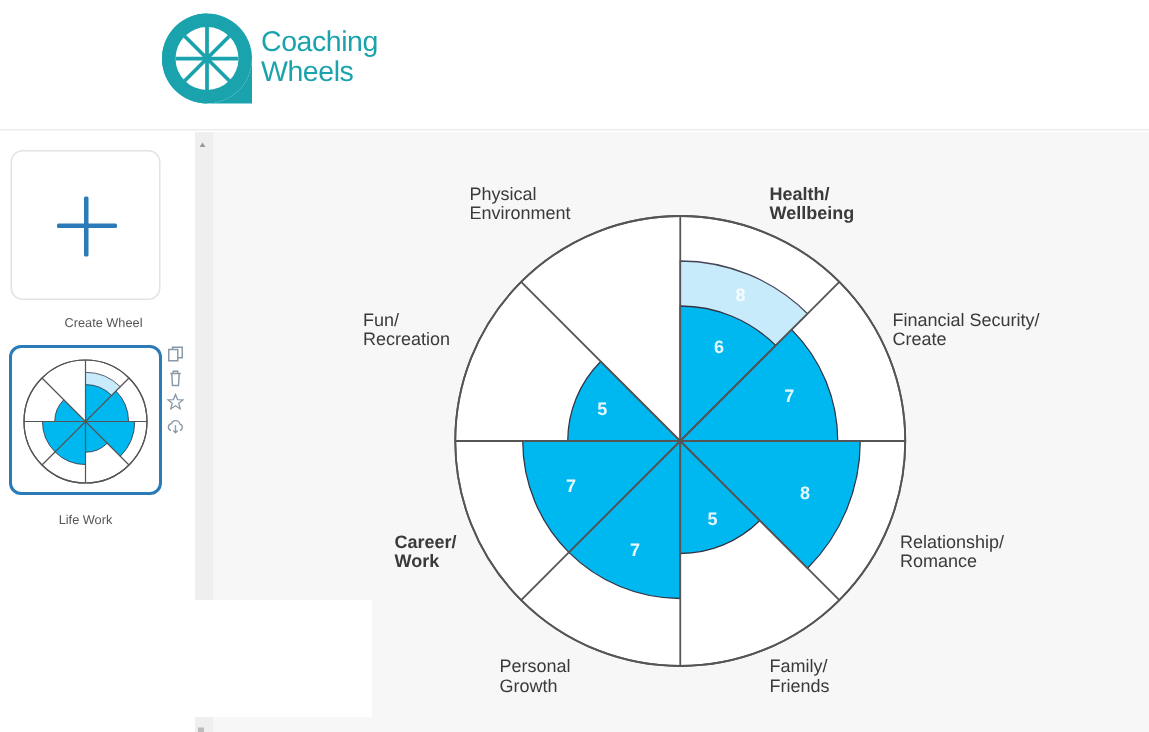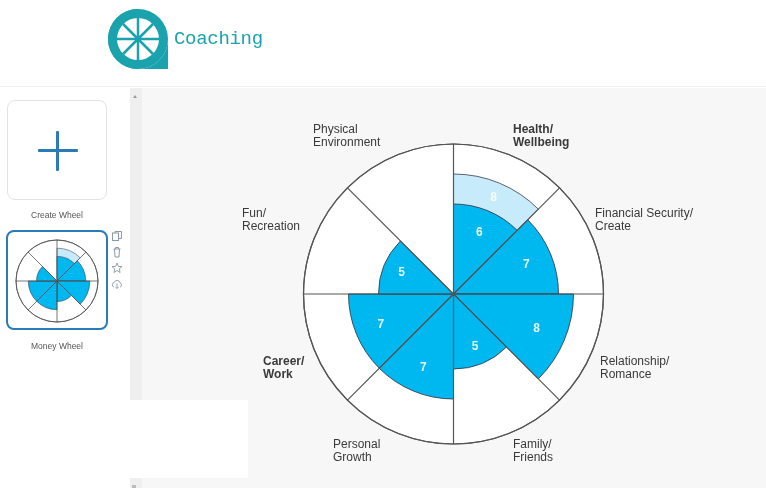--- a/index.html
+++ b/index.html
@@ -1,19 +1,19 @@
 <!DOCTYPE html>
 <html><head>
 <meta charset="utf-8">
 <style>
   html, body { margin:0; padding:0; }
   body { width:766px; height:488px; position:relative; overflow:hidden; background:#ffffff; font-family:"Liberation Sans", sans-serif; }
   .logo { position:absolute; left:104px; top:5px; height:68px; display:flex; align-items:center; }
   .logo-mark { width:68px; height:68px; }
-  .logo-text { margin-left:2px; color:#1aa3ad; font-family:Liberation Mono, monospace; font-size:19px; line-height:20px; letter-spacing:-0.3px; font-weight:300; }
+  .logo-text { margin-left:2px; color:#1aa3ad; font-family:Liberation Sans, sans-serif; font-size:19px; line-height:20px; letter-spacing:-0.3px; font-weight:300; }
   .topline { position:absolute; left:0; top:86px; width:766px; height:1px; background:#ededed; }
   .sidebar { position:absolute; left:0; top:88px; width:130px; height:400px; background:#ffffff; }
   .gutter { position:absolute; left:130px; top:88px; width:12px; height:400px; background:#efefef; }
   .gutter .arrow { position:absolute; left:3px; top:7px; width:0; height:0; border-left:2px solid transparent; border-right:2px solid transparent; border-bottom:3px solid #9a9a9a; }
   .main { position:absolute; left:142px; top:88px; width:624px; height:400px; background:#f7f7f7; }
   .card-create { position:absolute; left:7px; top:100px; width:100px; height:100px; background:#fff; border:1px solid #e3e3e3; border-radius:8px; box-sizing:border-box; }
   .plus-h { position:absolute; left:30px; top:48px; width:40px; height:3px; background:#2a7bb8; border-radius:1px; }
   .plus-v { position:absolute; left:48px; top:30px; width:3px; height:40px; background:#2a7bb8; border-radius:1px; }
   .cap { position:absolute; width:114px; text-align:center; font-size:8.5px; color:#555; }
   .card-wheel { position:absolute; left:6px; top:230px; width:102px; height:100px; background:#fff; border:2px solid #2a7bb8; border-radius:8px; box-sizing:border-box; }
@@ -36,32 +36,33 @@
     <g stroke="#1aa3ad" stroke-width="2.5">
       <line x1="34" y1="13" x2="34" y2="55"></line>
       <line x1="13" y1="34" x2="55" y2="34"></line>
       <line x1="19" y1="19" x2="49" y2="49"></line>
       <line x1="49" y1="19" x2="19" y2="49"></line>
     </g>
     <circle cx="34" cy="34" r="3" fill="#1aa3ad"></circle>
   </svg>
   <div class="logo-text">
     <div>Coaching</div>
+    <div>Wheels</div>
   </div>
 </div>
 
 <div class="topline"></div>
 
 <div class="sidebar"></div>
 
 <div class="card-create">
   <div class="plus-h"></div>
   <div class="plus-v"></div>
 </div>
-<div class="cap" style="left:0; top:210px;">Create Wheel</div>
+<div class="cap" style="left:0; top:210px;padding-left:12px;">Create Wheel</div>
 
 <div class="card-wheel">
   <svg id="thumb" width="90" height="90" viewBox="0 0 90 90">
       <circle cx="45" cy="46" r="41" fill="#ffffff" stroke="#555555" stroke-width="0.8"></circle>
       <path d="M45,46 L45,13.200000000000003 A32.8,32.8 0 0 1 68.19310242291876,22.806897577081244 Z" fill="#c7ebfa" stroke="#445" stroke-width="0.5599999999999999"></path>
       <path d="M45,46 L45,21.4 A24.6,24.6 0 0 1 62.39482681718907,28.60517318281093 Z" fill="#00b8f0" stroke="#334" stroke-width="0.5599999999999999"></path>
       <path d="M45,46 L65.29396462005391,25.706035379946087 A28.7,28.7 0 0 1 73.7,46 Z" fill="#00b8f0" stroke="#334" stroke-width="0.5599999999999999"></path>
       <path d="M45,46 L77.8,46 A32.8,32.8 0 0 1 68.19310242291876,69.19310242291876 Z" fill="#00b8f0" stroke="#334" stroke-width="0.5599999999999999"></path>
       <path d="M45,46 L59.49568901432423,60.49568901432422 A20.5,20.5 0 0 1 45,66.5 Z" fill="#00b8f0" stroke="#334" stroke-width="0.5599999999999999"></path>
       <path d="M45,46 L45,74.7 A28.7,28.7 0 0 1 24.706035379946087,66.29396462005391 Z" fill="#00b8f0" stroke="#334" stroke-width="0.5599999999999999"></path>
@@ -71,21 +72,21 @@
       <line x1="45" y1="46" x2="73.99137802864846" y2="17.008621971351555" stroke="#555555" stroke-width="0.8"></line>
       <line x1="45" y1="46" x2="86" y2="46" stroke="#555555" stroke-width="0.8"></line>
       <line x1="45" y1="46" x2="73.99137802864846" y2="74.99137802864844" stroke="#555555" stroke-width="0.8"></line>
       <line x1="45" y1="46" x2="45" y2="87" stroke="#555555" stroke-width="0.8"></line>
       <line x1="45" y1="46" x2="16.008621971351555" y2="74.99137802864846" stroke="#555555" stroke-width="0.8"></line>
       <line x1="45" y1="46" x2="4" y2="46.00000000000001" stroke="#555555" stroke-width="0.8"></line>
       <line x1="45" y1="46" x2="16.008621971351545" y2="17.008621971351555" stroke="#555555" stroke-width="0.8"></line>
       <circle cx="45" cy="46" r="41" fill="none" stroke="#555555" stroke-width="0.8"></circle>
     </svg>
 </div>
-<div class="cap" style="left:0; top:341px;">Money Wheel</div>
+<div class="cap" style="left:0; top:341px;">Life Work</div>
 
 <div class="side-icons">
   <svg class="ic" viewBox="0 0 12 12">
     <rect x="1.5" y="3" width="6" height="7.5" fill="none" stroke="#8a9aa8" stroke-width="1"></rect>
     <path d="M4 3 V1.5 H10.5 V8.5 H7.5" fill="none" stroke="#8a9aa8" stroke-width="1"></path>
   </svg>
   <svg class="ic" viewBox="0 0 12 12">
     <path d="M2.5 3 H9.5 M3.5 3 L4 11 H8 L8.5 3 M4.5 3 V1.5 H7.5 V3" fill="none" stroke="#8a9aa8" stroke-width="1"></path>
   </svg>
   <svg class="ic" viewBox="0 0 12 12">

